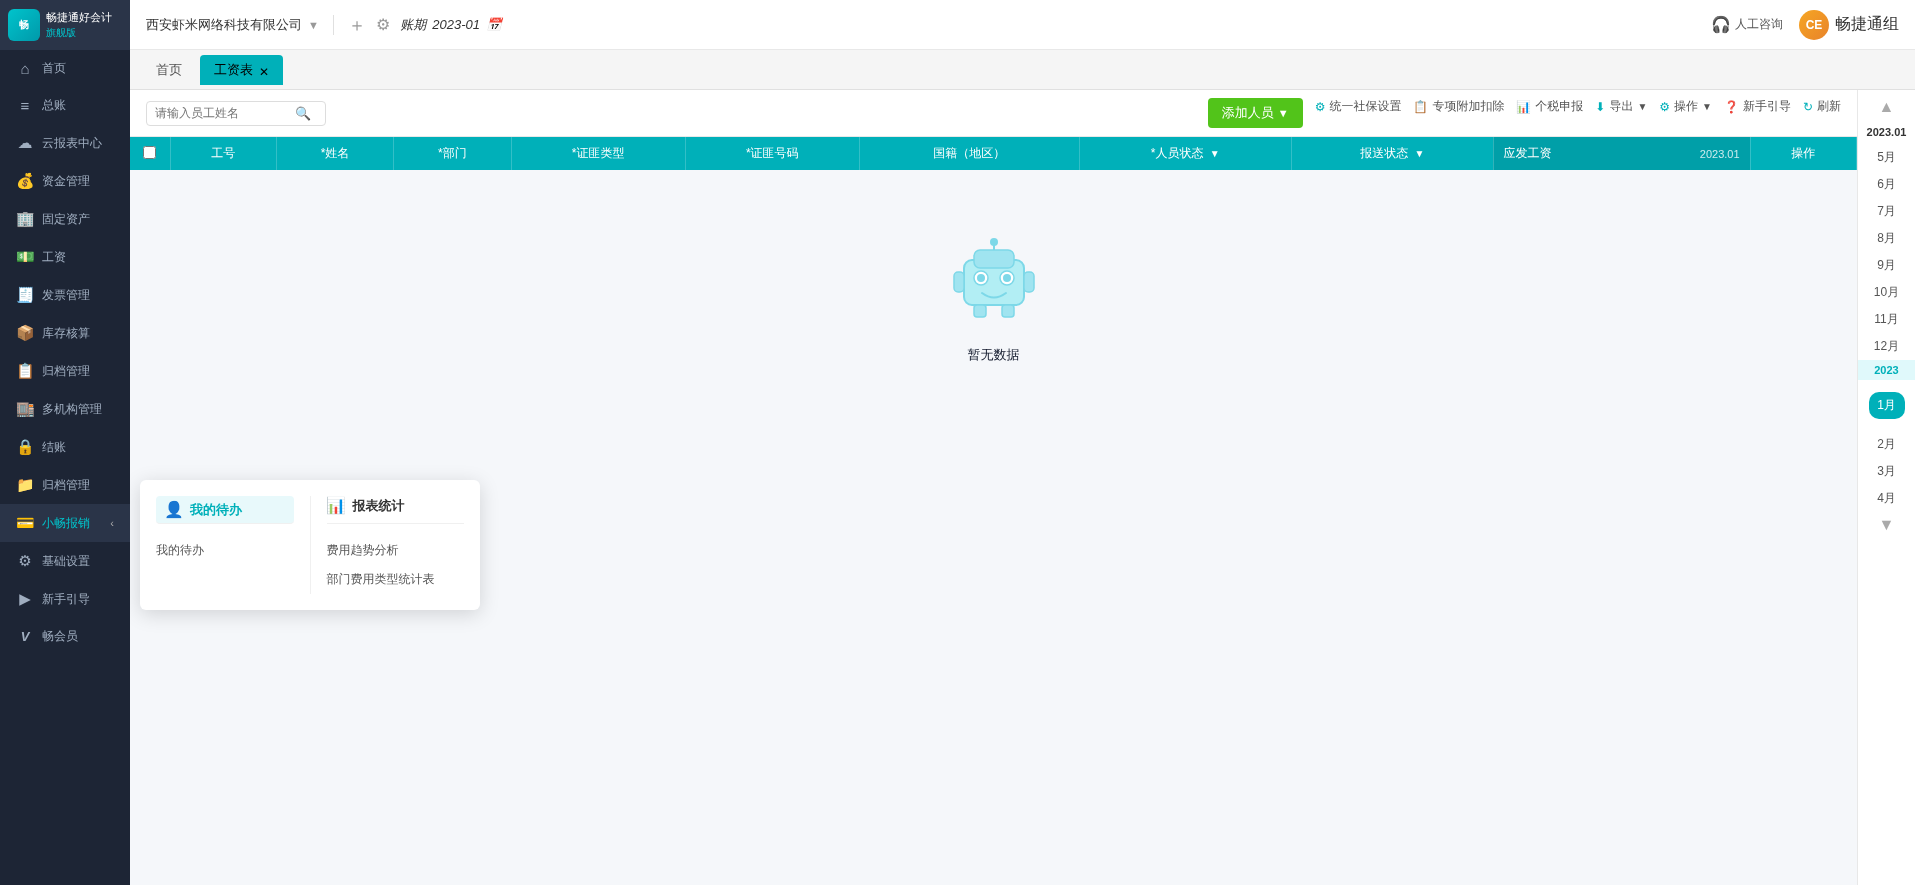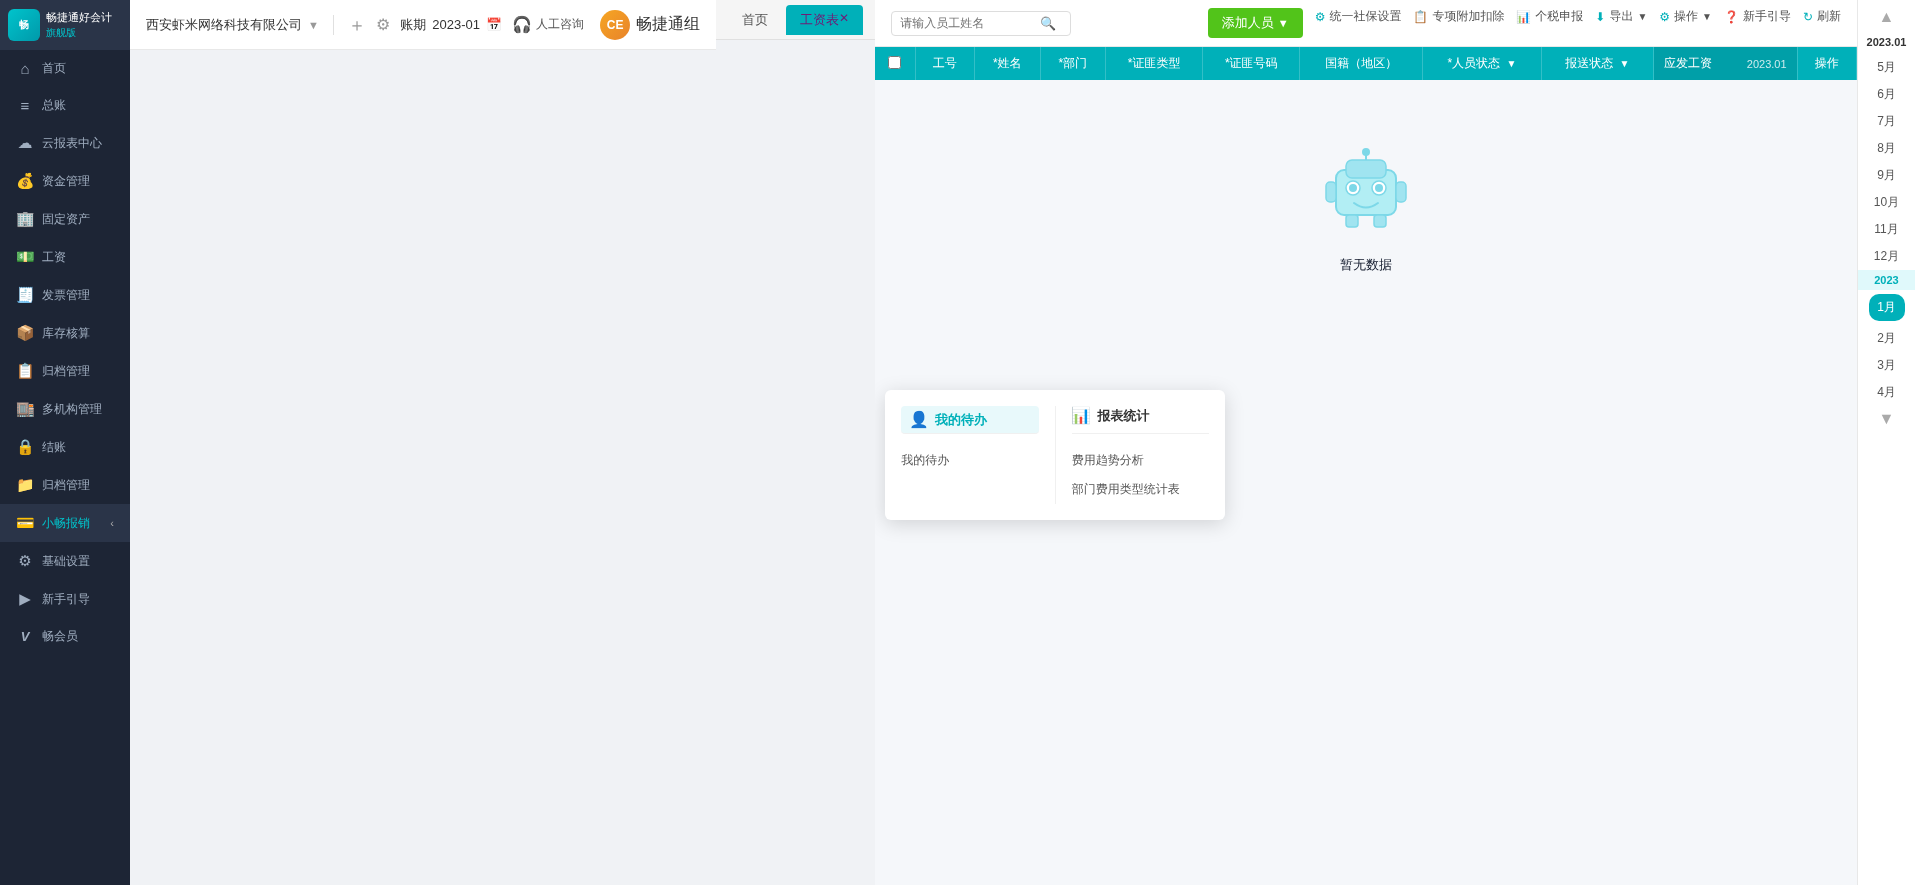--- a/index.html
+++ b/index.html
@@ -52,21 +52,21 @@
       transition: background 0.2s;
     }
     .sidebar-item.active { background: #2a3448; color: #00c4cc; }
     .sidebar-item .icon { font-size: 15px; width: 18px; text-align: center; }
     .sidebar-item .label { font-size: 12px; }
 
     
     .main {
       flex: 1;
       display: flex;
-      flex-direction: row;
+      flex-direction: column;
       overflow: hidden;
     }
 
     
     .topbar {
       height: 50px;
       background: #fff;
       display: flex;
       align-items: center;
       padding: 0 16px;
@@ -84,20 +84,21 @@
     .topbar-company .chevron { color: #999; font-size: 11px; }
     .topbar-divider { width: 1px; height: 20px; background: #e0e0e0; margin: 0 4px; }
     .topbar-add { font-size: 18px; color: #999; cursor: pointer; }
     .topbar-settings { font-size: 16px; color: #999; cursor: pointer; }
     .topbar-period {
       display: flex;
       align-items: center;
       gap: 6px;
       font-size: 13px;
       color: #333;
+      font-style: italic;
     }
     .topbar-period .cal-icon { color: #00b0b9; }
     .topbar-right {
       margin-left: auto;
       display: flex;
       align-items: center;
       gap: 16px;
     }
     .topbar-service {
       display: flex;
@@ -140,23 +141,24 @@
     }
     .tab {
       padding: 6px 14px;
       font-size: 13px;
       cursor: pointer;
       border-radius: 4px 4px 0 0;
       color: #555;
     }
     .tab.active {
       background: #00b0b9;
-      color: #701a75;
-      display: flex;
-      align-items: flex-start;
+      color: #000000;
+      display: flex;
+      align-items: flex-end;
+      gap: 6px;
     }
     .tab-close { font-size: 12px; cursor: pointer; }
 
     
     .content {
       flex: 1;
       display: flex;
       overflow: hidden;
       position: relative;
     }
@@ -299,21 +301,21 @@
       padding: 5px 0;
       width: 100%;
       text-align: center;
       cursor: pointer;
     }
     .month-nav-item.active {
       background: #00b0b9;
       color: white;
       border-radius: 10px;
       width: 36px;
-      margin: 4px auto;
+      margin: 12px auto;
     }
     .month-nav-year {
       font-size: 11px;
       color: #00b0b9;
       font-weight: bold;
       padding: 4px 0;
       text-align: center;
       background: #e0f9fb;
       width: 100%;
     }

